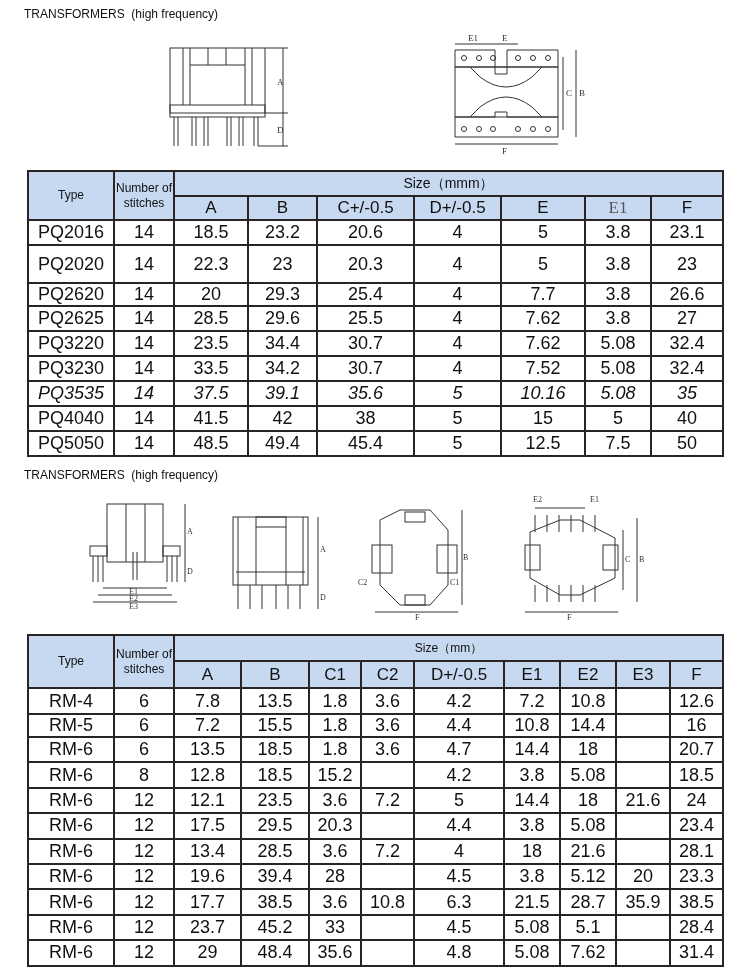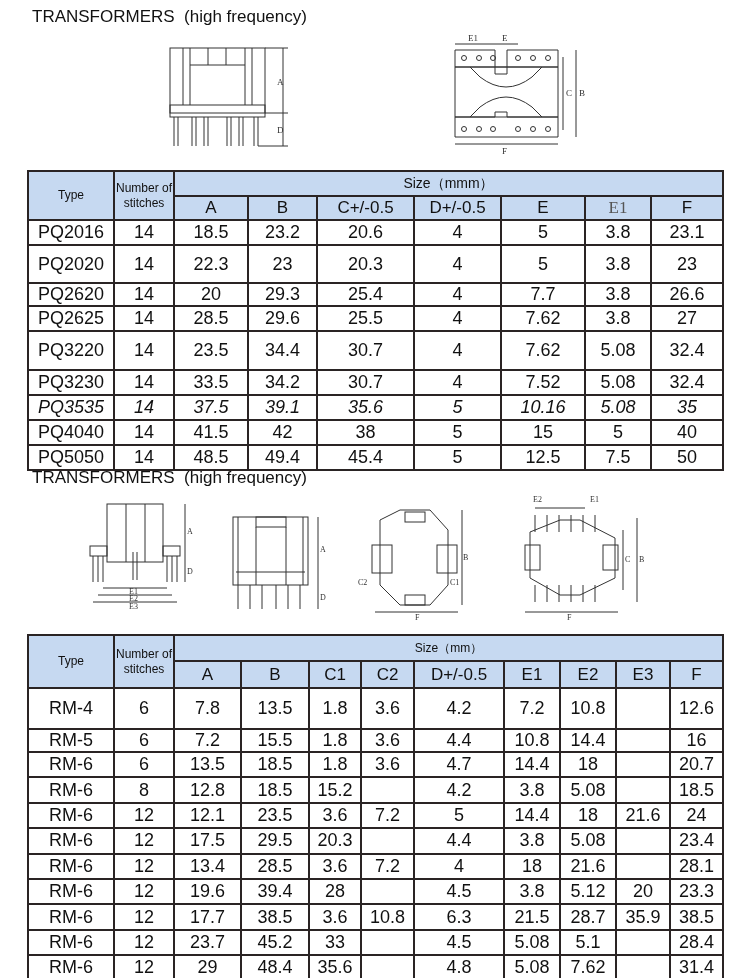--- a/index.html
+++ b/index.html
@@ -1,17 +1,17 @@
 <!DOCTYPE html>
 <html><head>
 <meta charset="utf-8">
 <style>
   html, body { margin:0; padding:0; background:#fff; }
   body { width:750px; height:978px; position:relative; overflow:hidden; font-family:"Liberation Sans", sans-serif; color:#111; }
-  .title { position:absolute; left:32px; font-size:17px; white-space:pre; }
+  .title { position:absolute; left:24px; font-size:12px; white-space:pre; }
   .diagram { position:absolute; }
   table.spec { position:absolute; left:27px; border-collapse:collapse; table-layout:fixed; }
   table.spec td, table.spec th { border:2px solid #2a2424; padding:0; text-align:center; vertical-align:middle; overflow:hidden; white-space:nowrap; }
   table.spec th { background:#c6d9f1; font-weight:normal; }
   .hsmall { font-size:12px; line-height:15px; }
   .hsize { font-size:14px; }
   .hcol { font-size:17px; }
   .serif { font-family:"Liberation Serif", serif; color:#555; }
   table.spec td { font-size:18px; }
   td.left { text-align:left; padding-left:8px; }
@@ -153,21 +153,21 @@
         <td class="left">PQ2625</td>
         <td>14</td>
         <td>28.5</td>
         <td>29.6</td>
         <td>25.5</td>
         <td>4</td>
         <td>7.62</td>
         <td>3.8</td>
         <td>27</td>
       </tr>
-      <tr style="height: 39px;">
+      <tr style="height: 25px;">
         <td class="left">PQ3220</td>
         <td>14</td>
         <td>23.5</td>
         <td>34.4</td>
         <td>30.7</td>
         <td>4</td>
         <td>7.62</td>
         <td>5.08</td>
         <td>32.4</td>
       </tr>
@@ -347,21 +347,21 @@
       <th class="hcol">C1</th>
       <th class="hcol">C2</th>
       <th class="hcol">D+/-0.5</th>
       <th class="hcol">E1</th>
       <th class="hcol">E2</th>
       <th class="hcol">E3</th>
       <th class="hcol">F</th>
     </tr>
   </thead>
   <tbody id="t2body">
-      <tr style="height: 41px; border-radius: 11px;">
+      <tr style="height: 26px; border-radius: 11px;">
         <td class="left">RM-4</td>
         <td>6</td>
         <td>7.8</td>
         <td>13.5</td>
         <td>1.8</td>
         <td>3.6</td>
         <td>4.2</td>
         <td>7.2</td>
         <td>10.8</td>
         <td></td>

